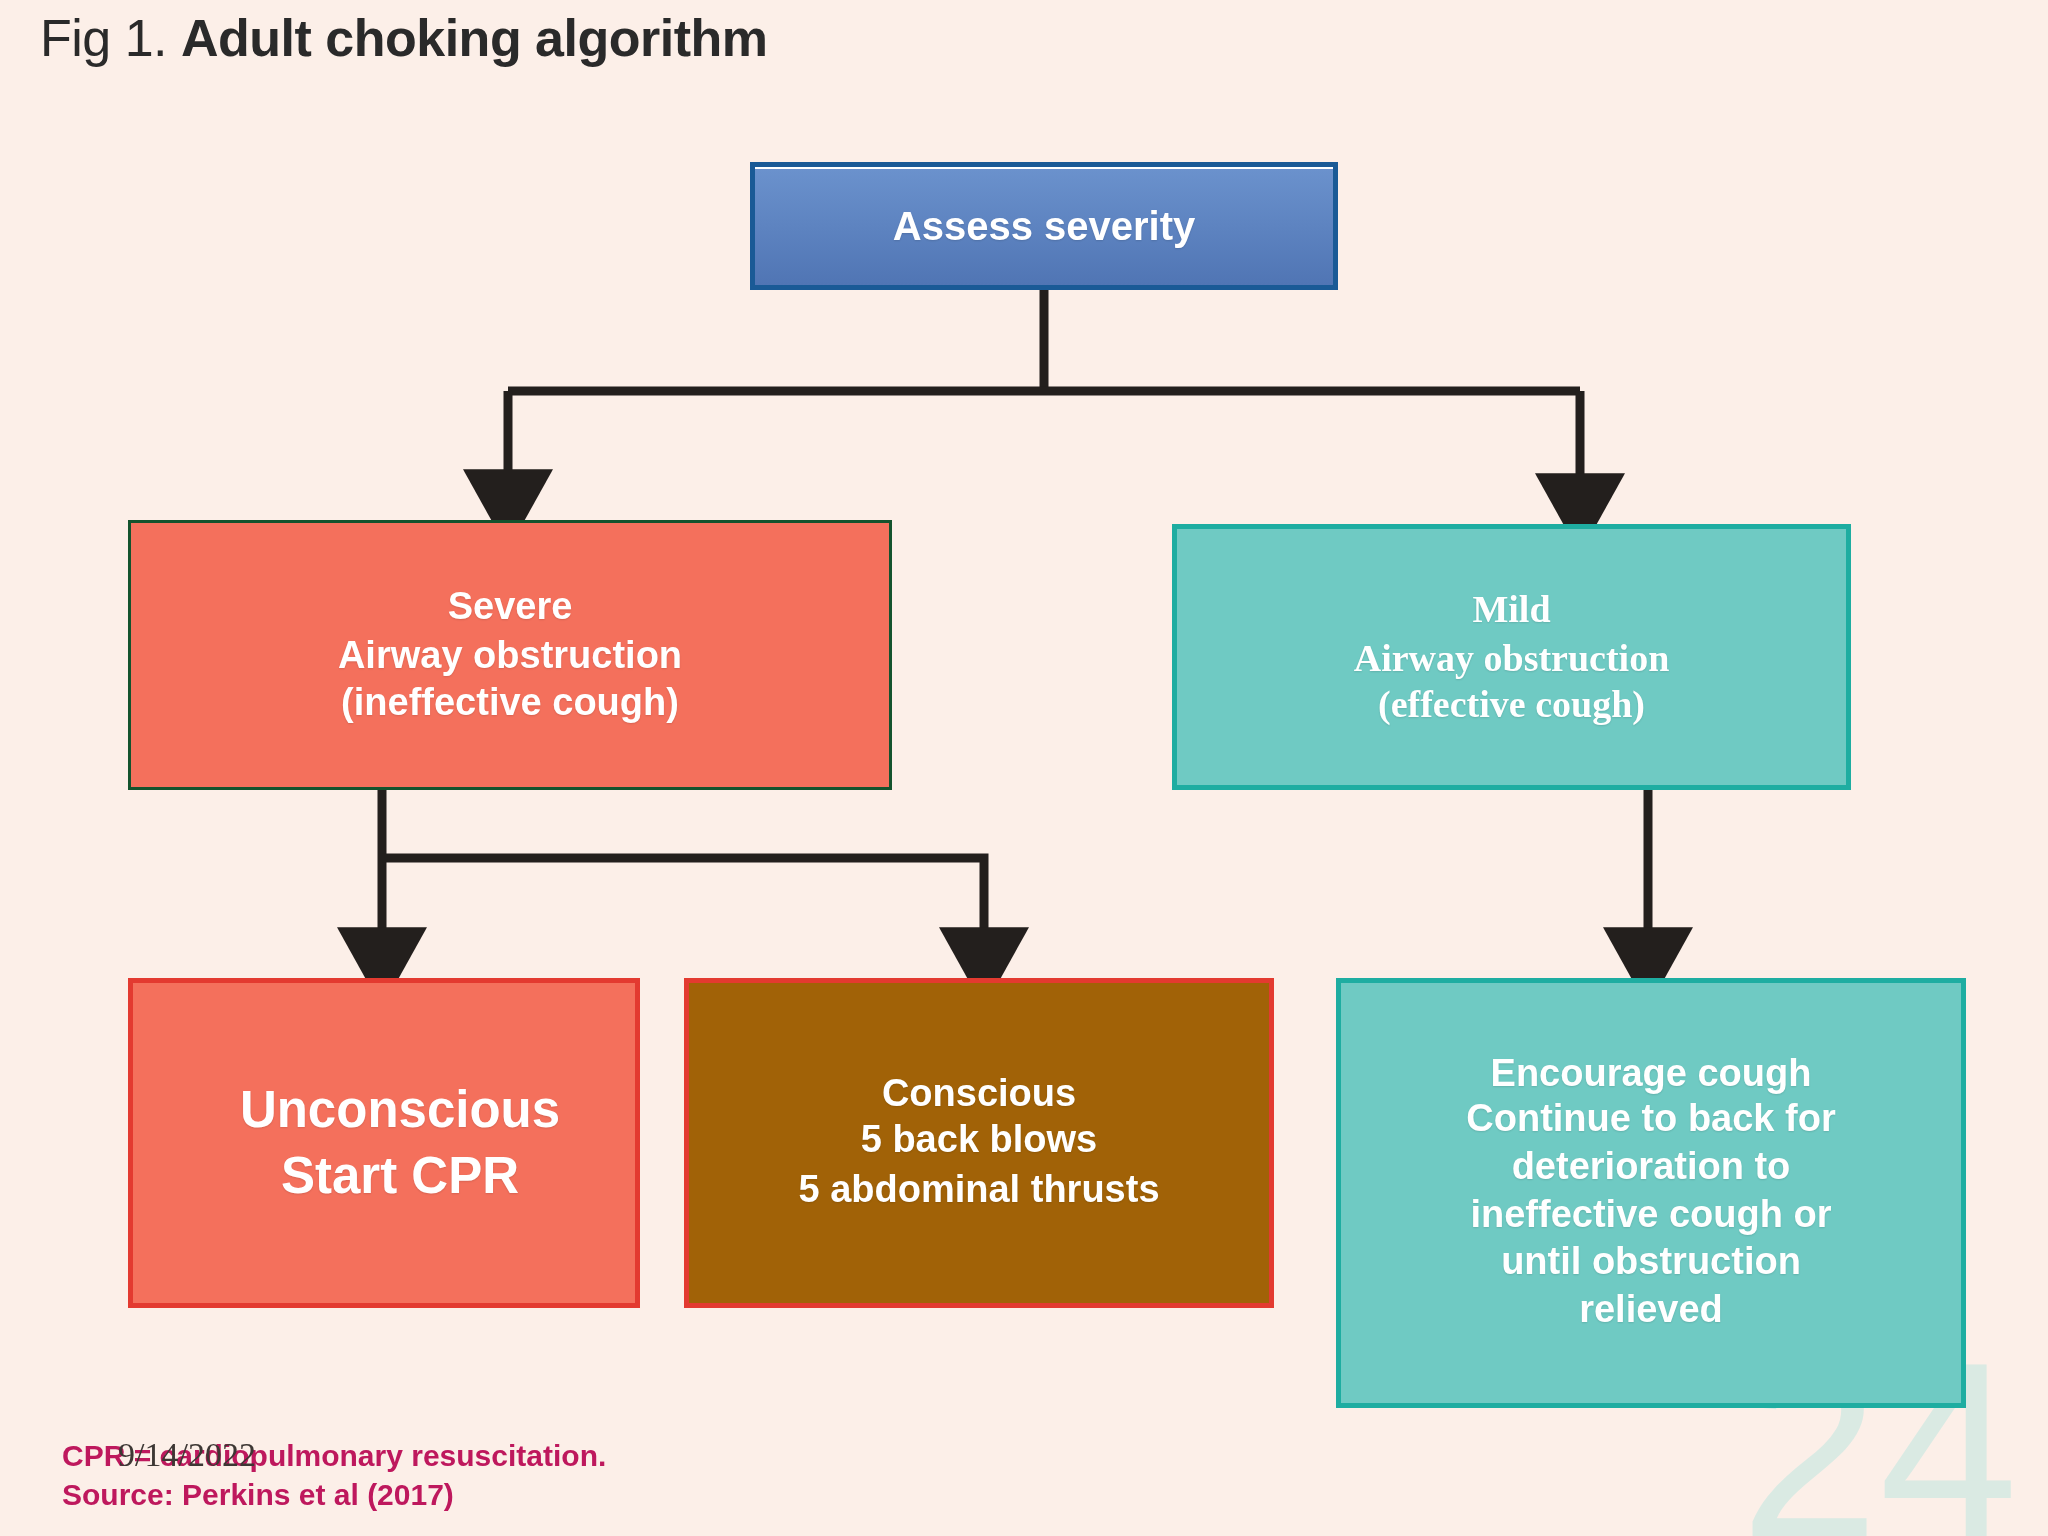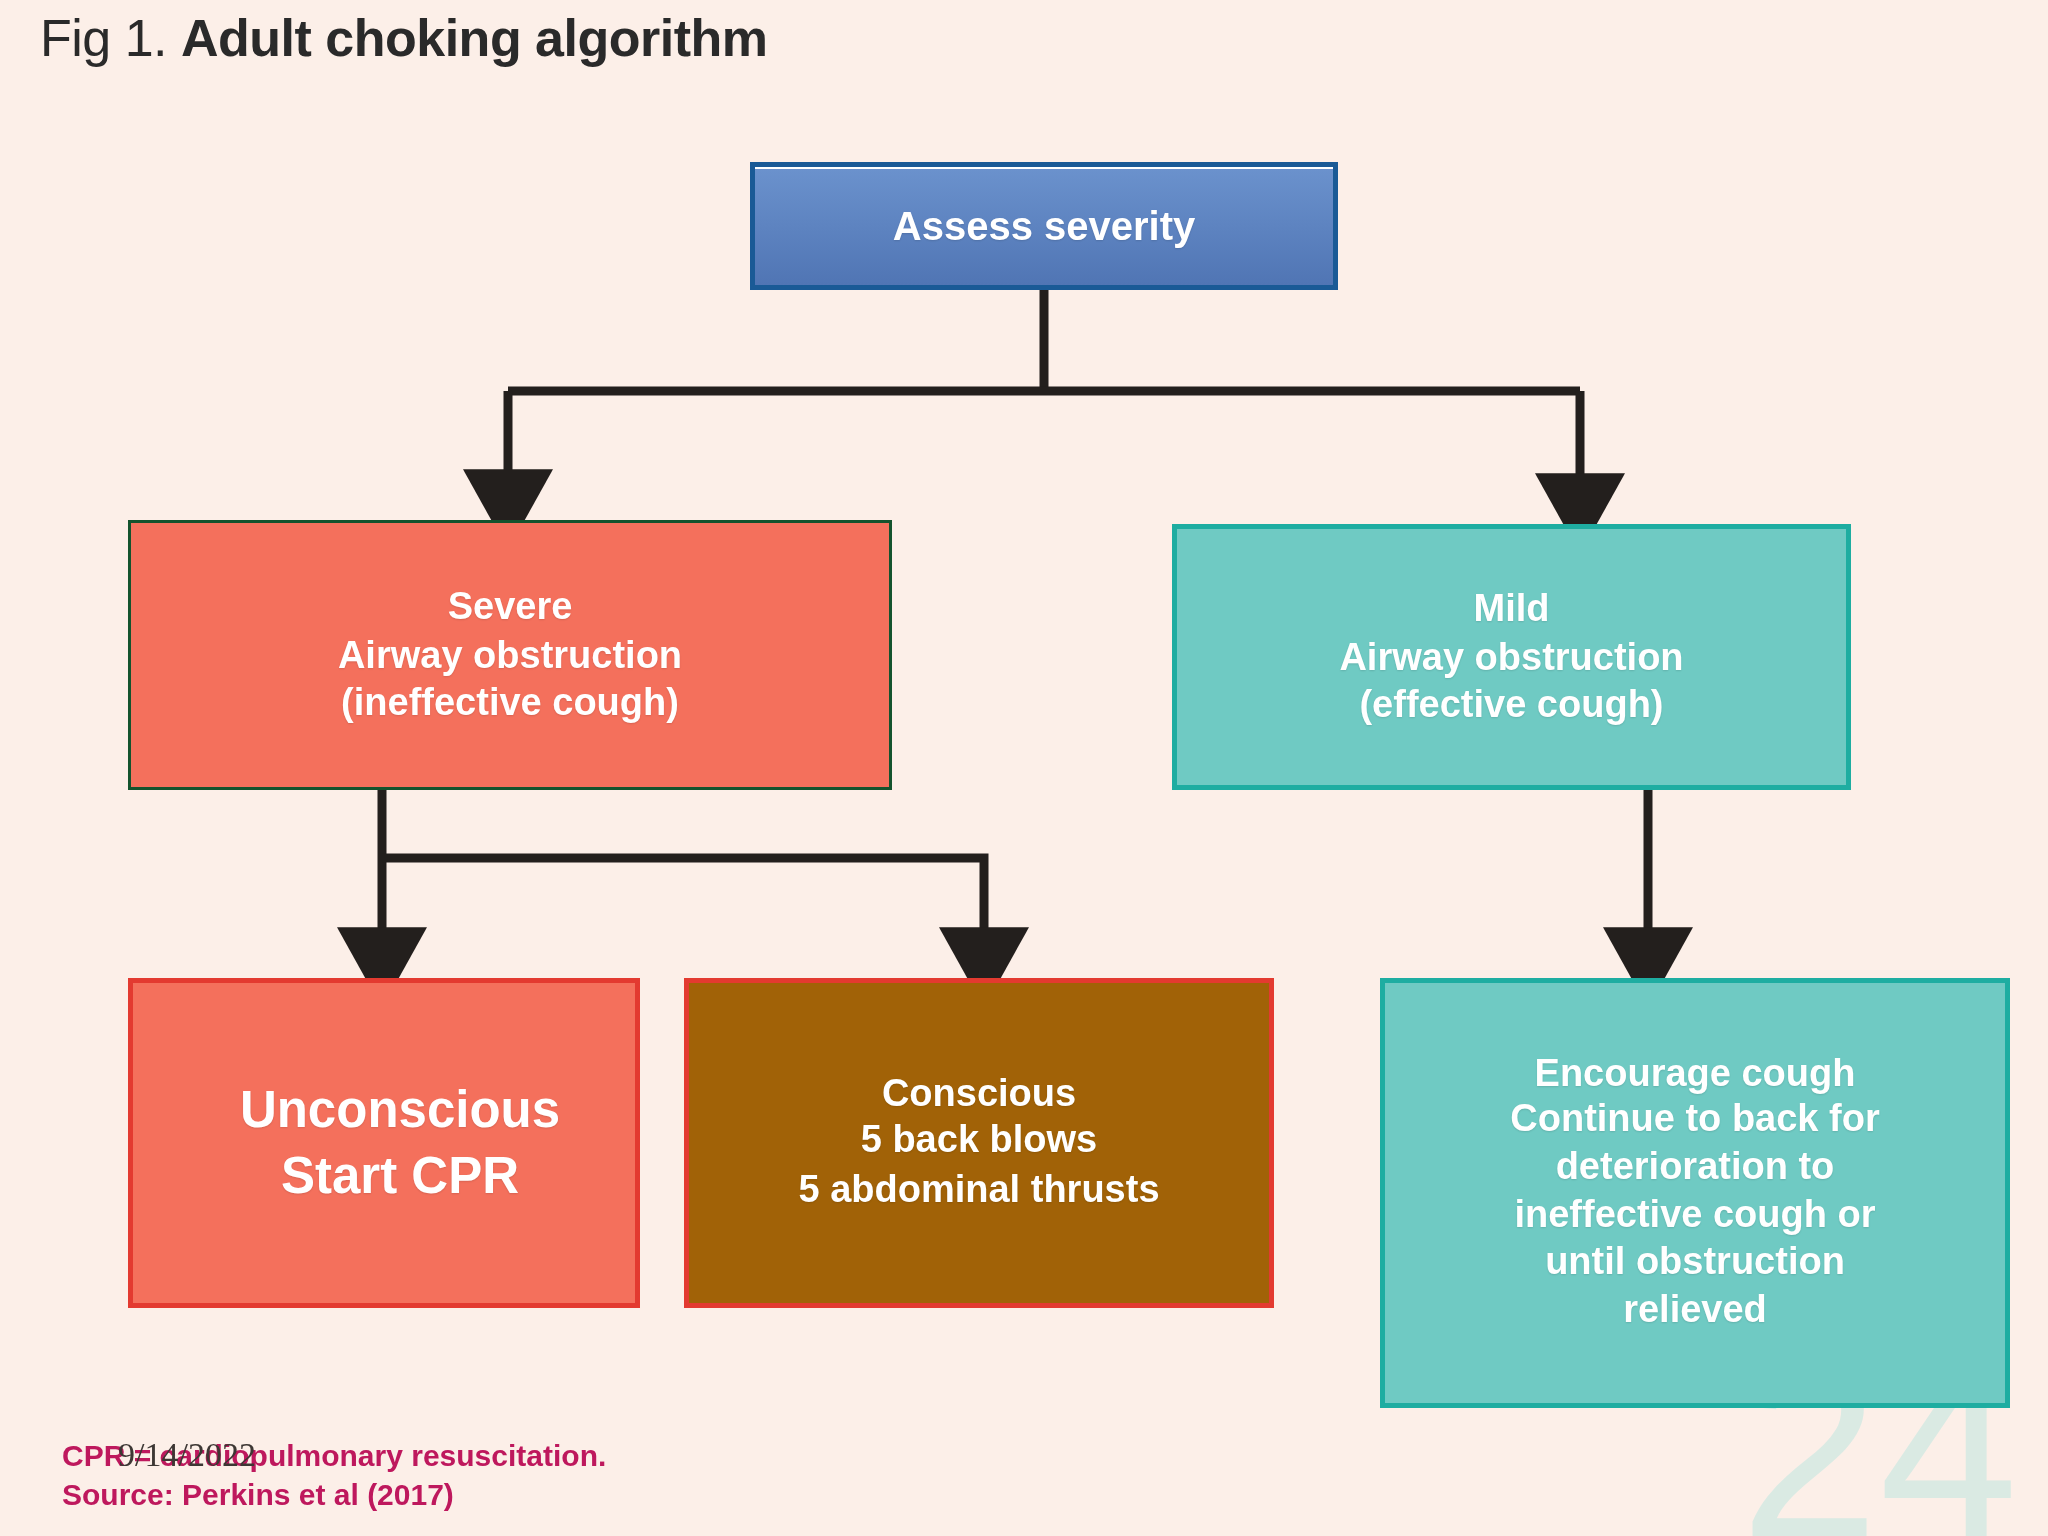--- a/index.html
+++ b/index.html
@@ -54,21 +54,21 @@
   #n-severe{
     left:128px; top:520px; width:764px; height:270px;
     background:#f4705c; border:3px solid #14532d;
   }
   #n-severe .hd{font-size:38px; margin-bottom:4px;}
   #n-severe .bd{font-size:38px; line-height:1.22;}
 
   
   #n-mild{
     left:1172px; top:524px; width:679px; height:266px;
-    background:#6fcac3; border:5px solid #1eada1;
+    background:#6fcac3; border:5px solid #1eada1;font-family:Liberation Serif, serif;
   }
   #n-mild .hd{font-size:38px; margin-bottom:4px;}
   #n-mild .bd{font-size:38px; line-height:1.22;}
 
   
   #n-unconscious{
     left:128px; top:978px; width:512px; height:330px;
     background:#f4705c; border:5px solid #e33a30;
   }
   #n-unconscious .bd{font-size:51px; line-height:1.3;margin-left:32px;}
@@ -77,21 +77,21 @@
   #n-conscious{
     left:684px; top:978px; width:590px; height:330px;
     background:#a16207; border:5px solid #e33a30;
   }
   #n-conscious .hd{font-size:38px;}
   #n-conscious .bd{font-size:38px; line-height:1.3;}
 
   
   #n-encourage{
     left:1336px; top:978px; width:630px; height:430px;
-    background:#6fcac3; border:5px solid #1eada1;margin-left:44px;
+    background:#6fcac3; border:5px solid #1eada1;
   }
   #n-encourage .hd{font-size:38px;}
   #n-encourage .bd{font-size:38px; line-height:1.26;}
 
   
   #connectors{
     position:absolute; left:0; top:0;
     width:2048px; height:1536px;
     pointer-events:none;
   }

